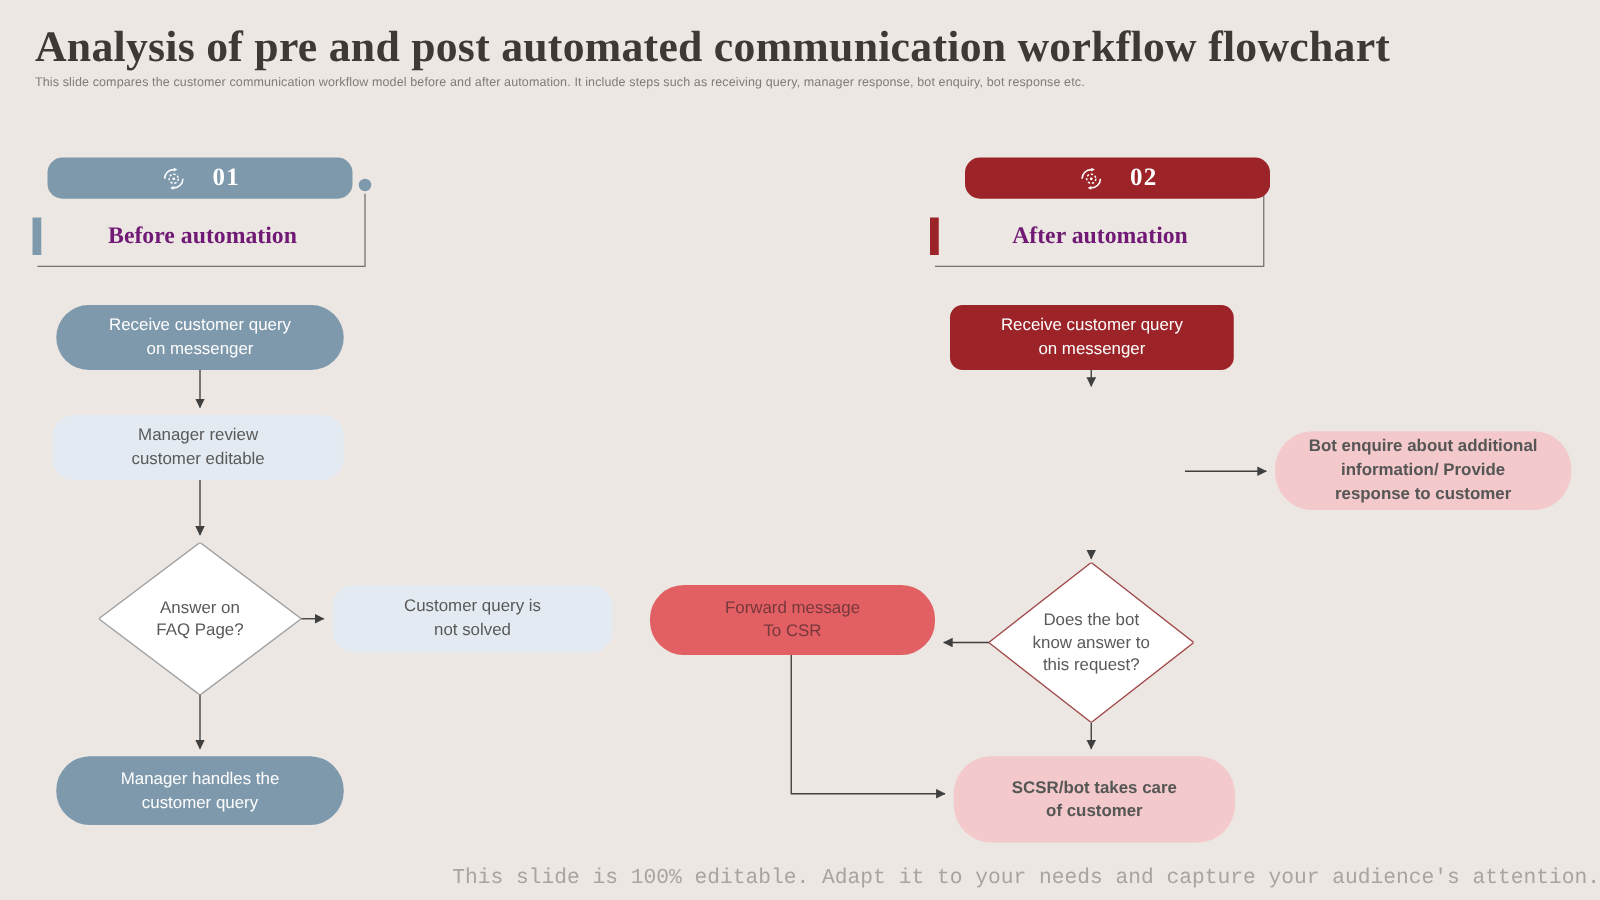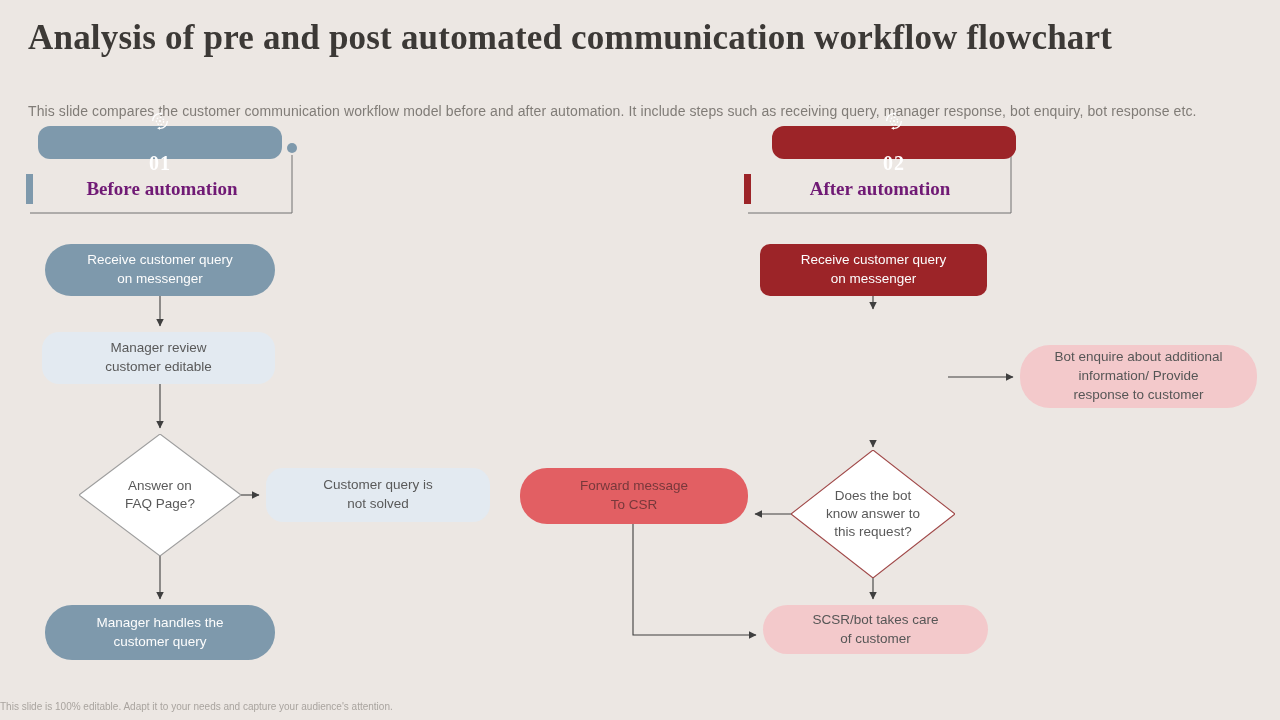--- a/index.html
+++ b/index.html
@@ -1,44 +1,44 @@
 <!DOCTYPE html>
 <html><head>
 <meta charset="utf-8">
 <style>
   html,body{margin:0;padding:0;background:#b9b5b1;}
   .slide{position:relative;width:1280px;height:720px;background:#ece7e3;overflow:hidden;
          font-family:"Liberation Sans", sans-serif;}
   .title{position:absolute;left:28px;top:18px;font-family:"Liberation Serif", serif;
          font-weight:700;font-size:35px;color:#3c3936;white-space:nowrap;letter-spacing:.2px;}
-  .subtitle{position:absolute;left:28px;top:61px;font-size:14px;color:#807c77;letter-spacing:.1px;margin-top:42px;}
-  .footer{position:absolute;left:0;right:0;bottom:8px;text-align:left;font-size:10px;color:#a9a49f;}
+  .subtitle{position:absolute;left:28px;top:61px;font-size:10px;color:#807c77;letter-spacing:.1px;}
+  .footer{position:absolute;left:0;right:0;bottom:8px;text-align:right;font-size:17px;color:#a9a49f;font-family:Liberation Mono, monospace;}
 
   .badge{position:absolute;top:126px;width:244px;height:33px;border-radius:12px;
          display:flex;align-items:center;justify-content:center;gap:20px;
-         color:#fff;font-family:"Liberation Serif", serif;font-size:20px;font-weight:700;letter-spacing:1px;flex-direction:column;}
+         color:#fff;font-family:"Liberation Serif", serif;font-size:20px;font-weight:700;letter-spacing:1px;}
   .badge.blue{left:38px;background:#7e99ac;}
   .badge.red{left:756px;background:#9c2428;margin-left:16px;}
   .badge .icon{display:flex;align-items:center;}
 
   .accent{position:absolute;top:174px;width:7px;height:30px;}
   .accent.blue-bg{left:26px;background:#7e99ac;}
   .accent.red-bg{left:744px;background:#9c2428;}
 
   .heading{position:absolute;top:178px;width:264px;text-align:center;
            font-family:"Liberation Serif", serif;font-weight:700;font-size:19px;color:#701a75;}
   .heading.h1{left:30px;}
   .heading.h2{left:748px;}
 
   .node{position:absolute;display:flex;align-items:center;justify-content:center;
         text-align:center;font-size:13.5px;line-height:1.4;white-space:pre-line;}
   .pill-blue{background:#7e99ac;color:#fdfdfd;border-radius:27px;}
   .soft-blue{background:#e3eaf1;color:#595959;border-radius:17px;}
   .rect-red{background:#9c2428;color:#fdfdfd;border-radius:10px;}
-  .pill-pink{background:#f3c9cb;color:#565656;border-radius:30px;}
+  .pill-pink{background:#f3c9cb;color:#565656;border-radius:30px;font-weight:bold;}
   .pill-salmon{background:#e25f63;color:#77383b;border-radius:27px;}
 
   .diamond{position:absolute;}
   .diamond svg{position:absolute;inset:0;width:100%;height:100%;display:block;}
   .diamond polygon{fill:#ffffff;stroke:#9e9e9e;stroke-width:1.1;vector-effect:non-scaling-stroke;}
   .diamond.red polygon{stroke:#a14a4a;}
   .d-label{position:absolute;inset:0;display:flex;align-items:center;justify-content:center;
            text-align:center;font-size:13.5px;line-height:1.35;color:#595959;white-space:pre-line;}
 
   .lines{position:absolute;inset:0;pointer-events:none;}
@@ -145,17 +145,17 @@
       <polygon points="50,0 100,50 50,100 0,50"></polygon>
     </svg>
     <span class="d-label">Does the bot
 know answer to
 this request?</span>
   </div>
 
   <div class="node pill-salmon" style="left:520px;top:468px;width:228px;height:56px">Forward message
 To CSR</div>
 
-  <div class="node pill-pink" style="left:763px;top:605px;width:225px;height:49px">SCSR/bot takes care
+  <div class="node pill-pink" style="left:763px;top:605px;width:225px;height:69px">SCSR/bot takes care
 of customer</div>
 
   <div class="footer">This slide is 100% editable. Adapt it to your needs and capture your audience's attention.</div>
 </div>
 
 </body></html>

